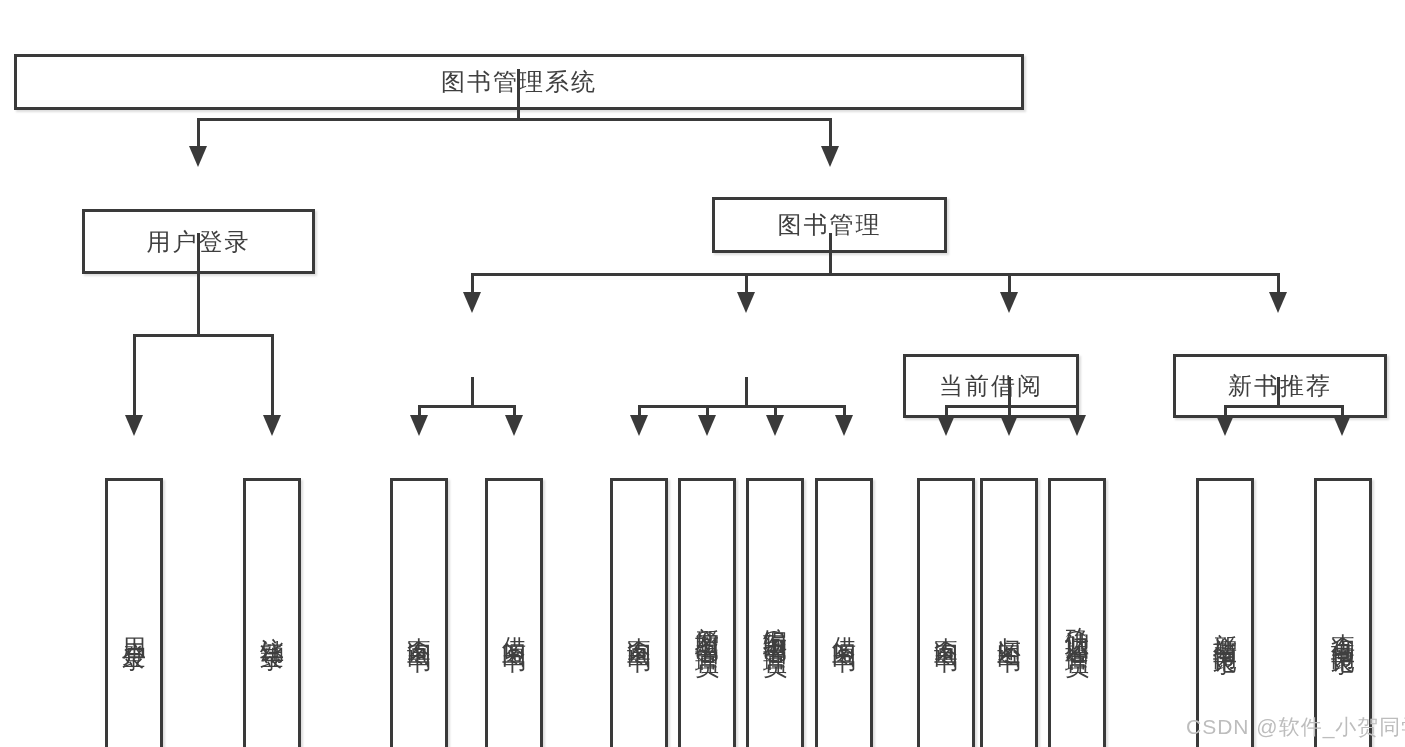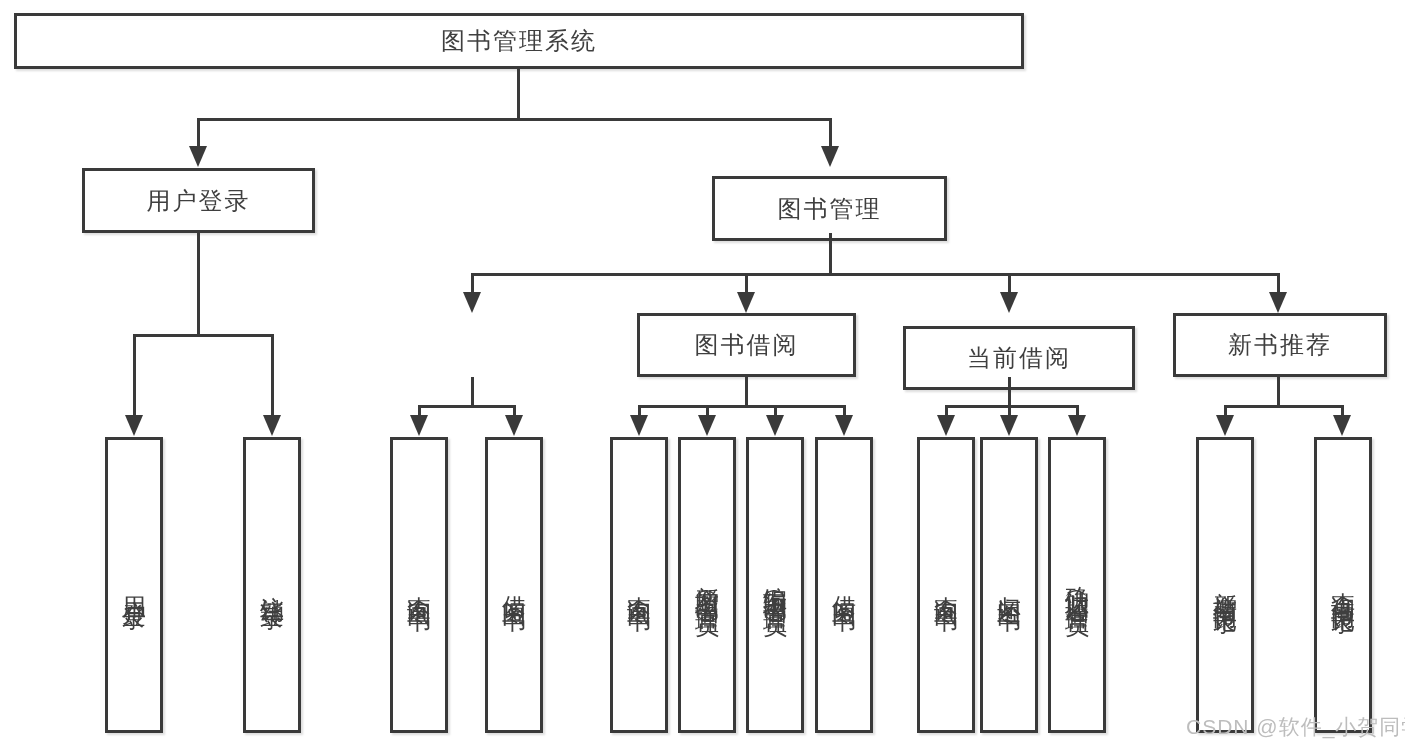--- a/index.html
+++ b/index.html
@@ -15,20 +15,21 @@
     position: absolute;
     box-sizing: border-box;
     border: 3px solid #3a3a3a;
     background: #ffffff;
     display: flex;
     align-items: center;
     justify-content: center;
     color: #3f3f3f;
     font-size: 24px;
     box-shadow: 2px 2px 2px rgba(120,120,120,0.25);
+    margin-top: 41px;
   }
   .box .lbl { white-space: nowrap; letter-spacing: 2px; }
   .leaf .lbl {
     writing-mode: vertical-rl;
     text-orientation: mixed;
     letter-spacing: 4px;
     line-height: 1;
     white-space: normal;
   }
   .hline { position: absolute; height: 3px; background: #3a3a3a; }
@@ -63,21 +64,21 @@
   <div class="vline" style="left:517px; top:69px; height:49px;"></div>
   <div class="hline" style="left:197px; top:118px; width:634px;"></div>
   <div class="vline" style="left:197px; top:118px; height:31px;"></div>
   <div class="arrow" style="left:189px; top:146px;"></div>
   <div class="vline" style="left:829px; top:118px; height:31px;"></div>
   <div class="arrow" style="left:821px; top:146px;"></div>
 
   <div class="box" style="left:82px; top:168px; width:233px; height:65px;">
     <span class="lbl">用户登录</span>
   </div>
-  <div class="box" style="left:712px; top:176px; width:235px; height:65px;">
+  <div class="box" style="left:712px; top:156px; width:235px; height:56px;">
     <span class="lbl">图书管理</span>
   </div>
 
   <div class="vline" style="left:197px; top:233px; height:101px;"></div>
   <div class="hline" style="left:133px; top:334px; width:141px;"></div>
   <div class="vline" style="left:133px; top:334px; height:82px;"></div>
   <div class="arrow" style="left:125px; top:415px;"></div>
   <div class="vline" style="left:271px; top:334px; height:82px;"></div>
   <div class="arrow" style="left:263px; top:415px;"></div>
 
@@ -85,24 +86,21 @@
   <div class="hline" style="left:471px; top:273px; width:808px;"></div>
   <div class="vline" style="left:471px; top:273px; height:20px;"></div>
   <div class="arrow" style="left:463px; top:292px;"></div>
   <div class="vline" style="left:745px; top:273px; height:20px;"></div>
   <div class="arrow" style="left:737px; top:292px;"></div>
   <div class="vline" style="left:1008px; top:273px; height:20px;"></div>
   <div class="arrow" style="left:1000px; top:292px;"></div>
   <div class="vline" style="left:1277px; top:273px; height:20px;"></div>
   <div class="arrow" style="left:1269px; top:292px;"></div>
 
-  <div class="box" style="left:637px; top:313px; width:219px; height:64px;">
-    <span class="lbl">图书借阅</span>
-  </div>
-  <div class="box" style="left:903px; top:326px; width:232px; height:64px;font-family:Liberation Serif, serif;">
+  <div class="box" style="left:903px; top:313px; width:176px; height:64px;font-family:Liberation Serif, serif;">
     <span class="lbl">当前借阅</span>
   </div>
   <div class="box" style="left:1173px; top:313px; width:214px; height:64px;">
     <span class="lbl">新书推荐</span>
   </div>
 
   <div class="vline" style="left:471px; top:377px; height:28px;"></div>
   <div class="hline" style="left:418px; top:405px; width:98px;"></div>
   <div class="vline" style="left:418px; top:405px; height:13px;"></div>
   <div class="arrow" style="left:410px; top:415px;"></div>

